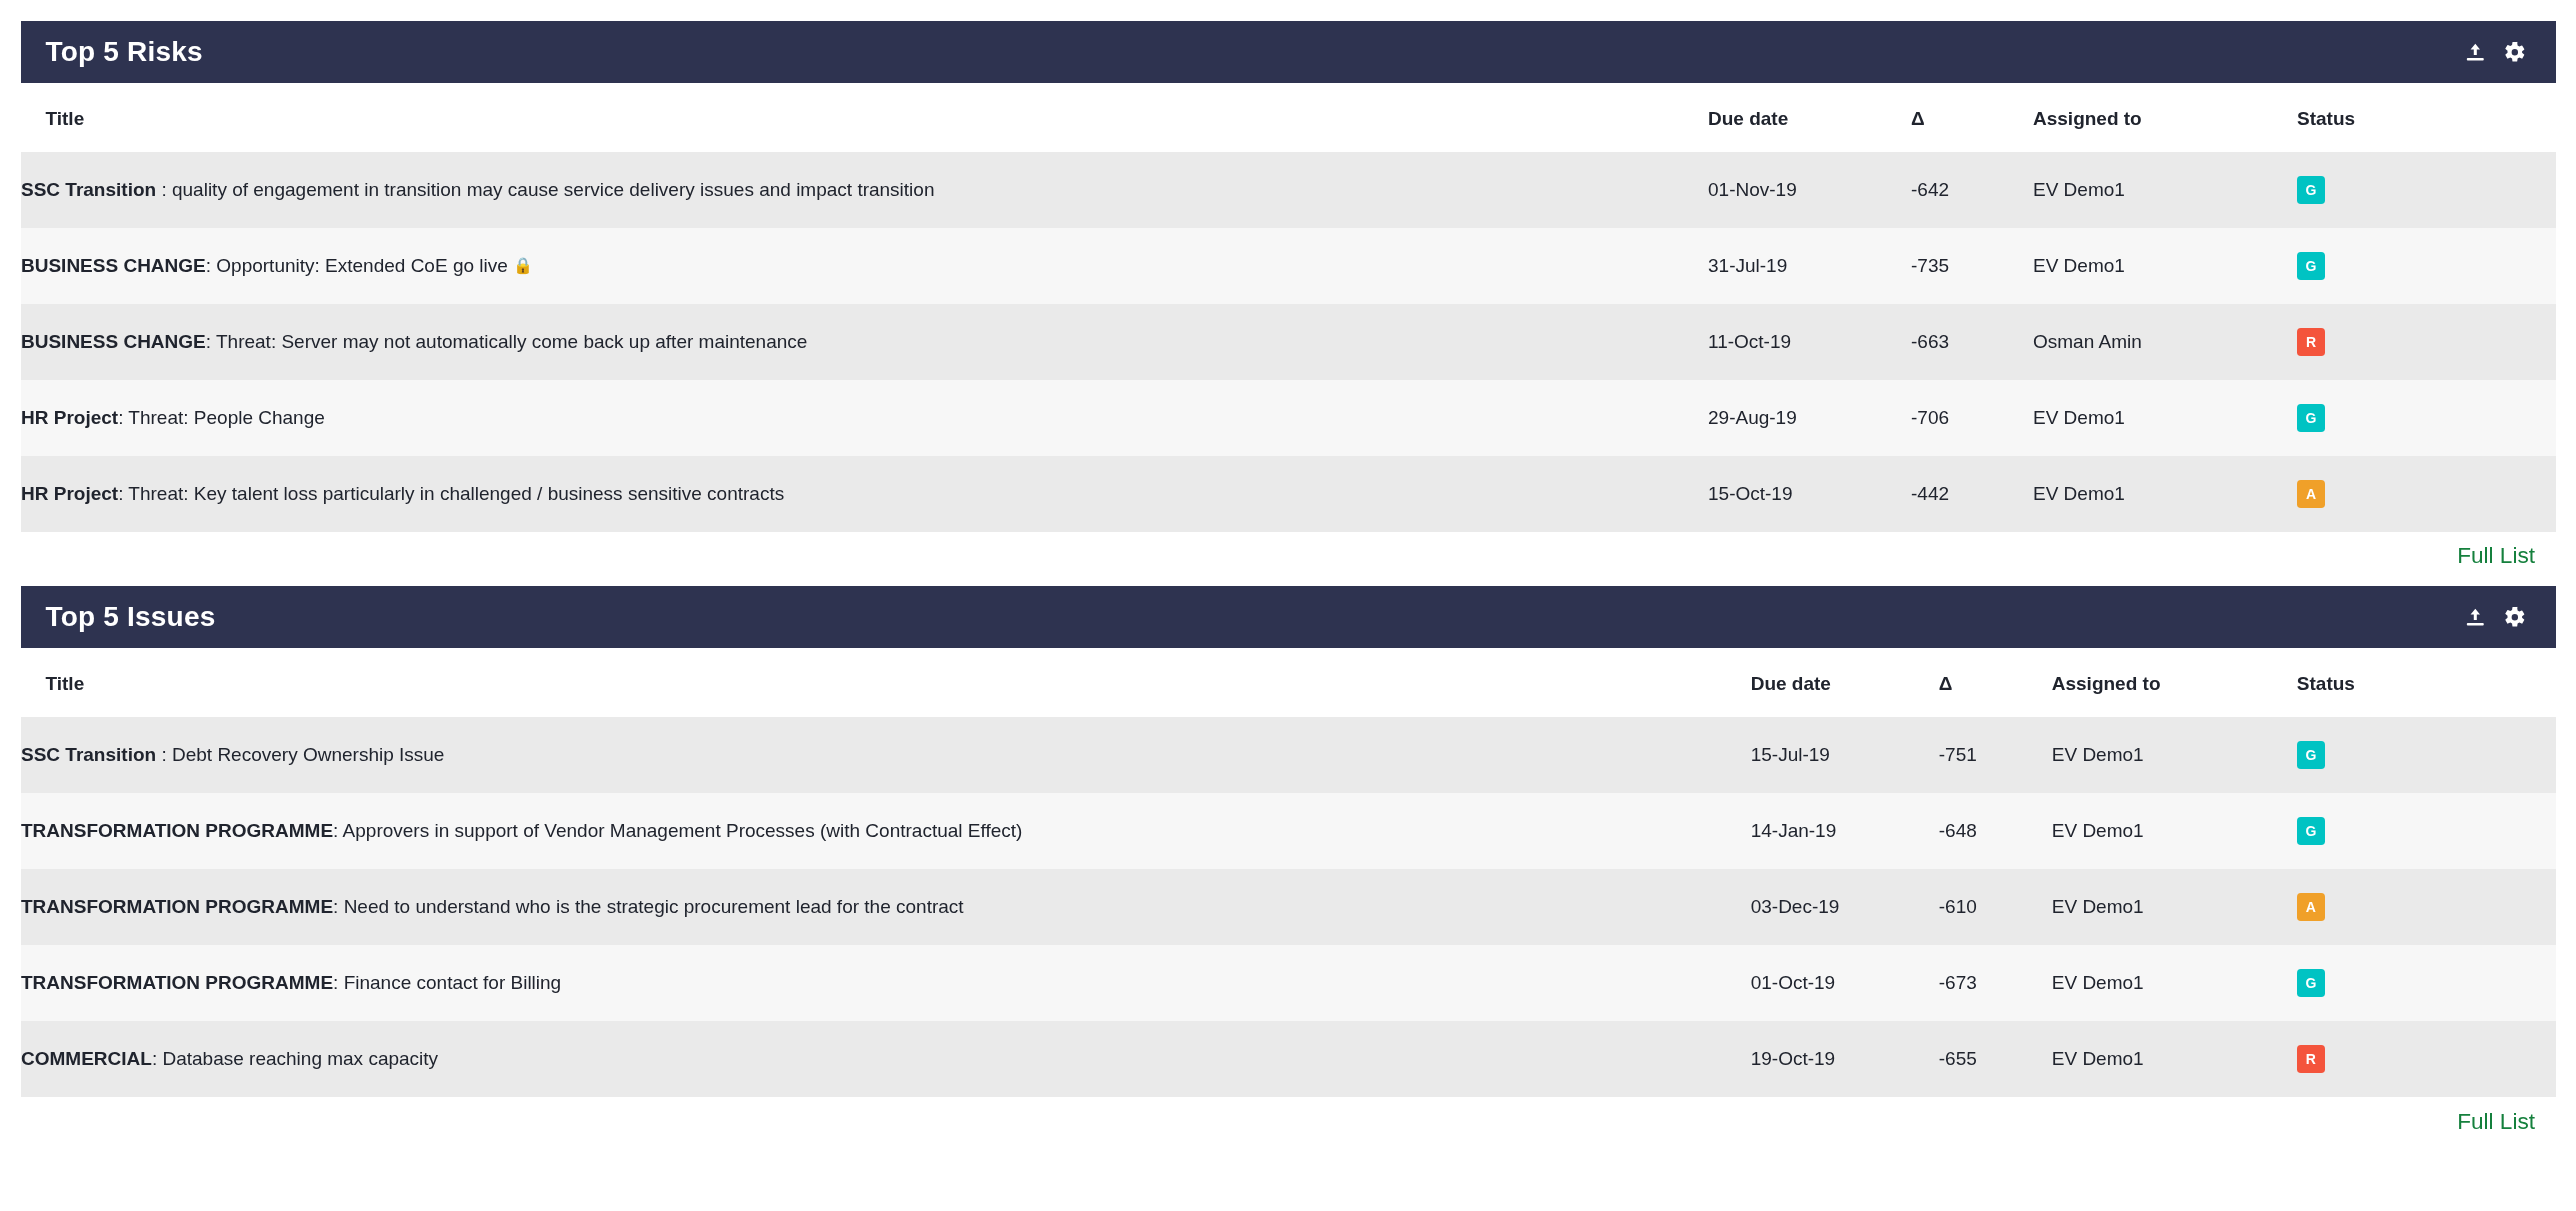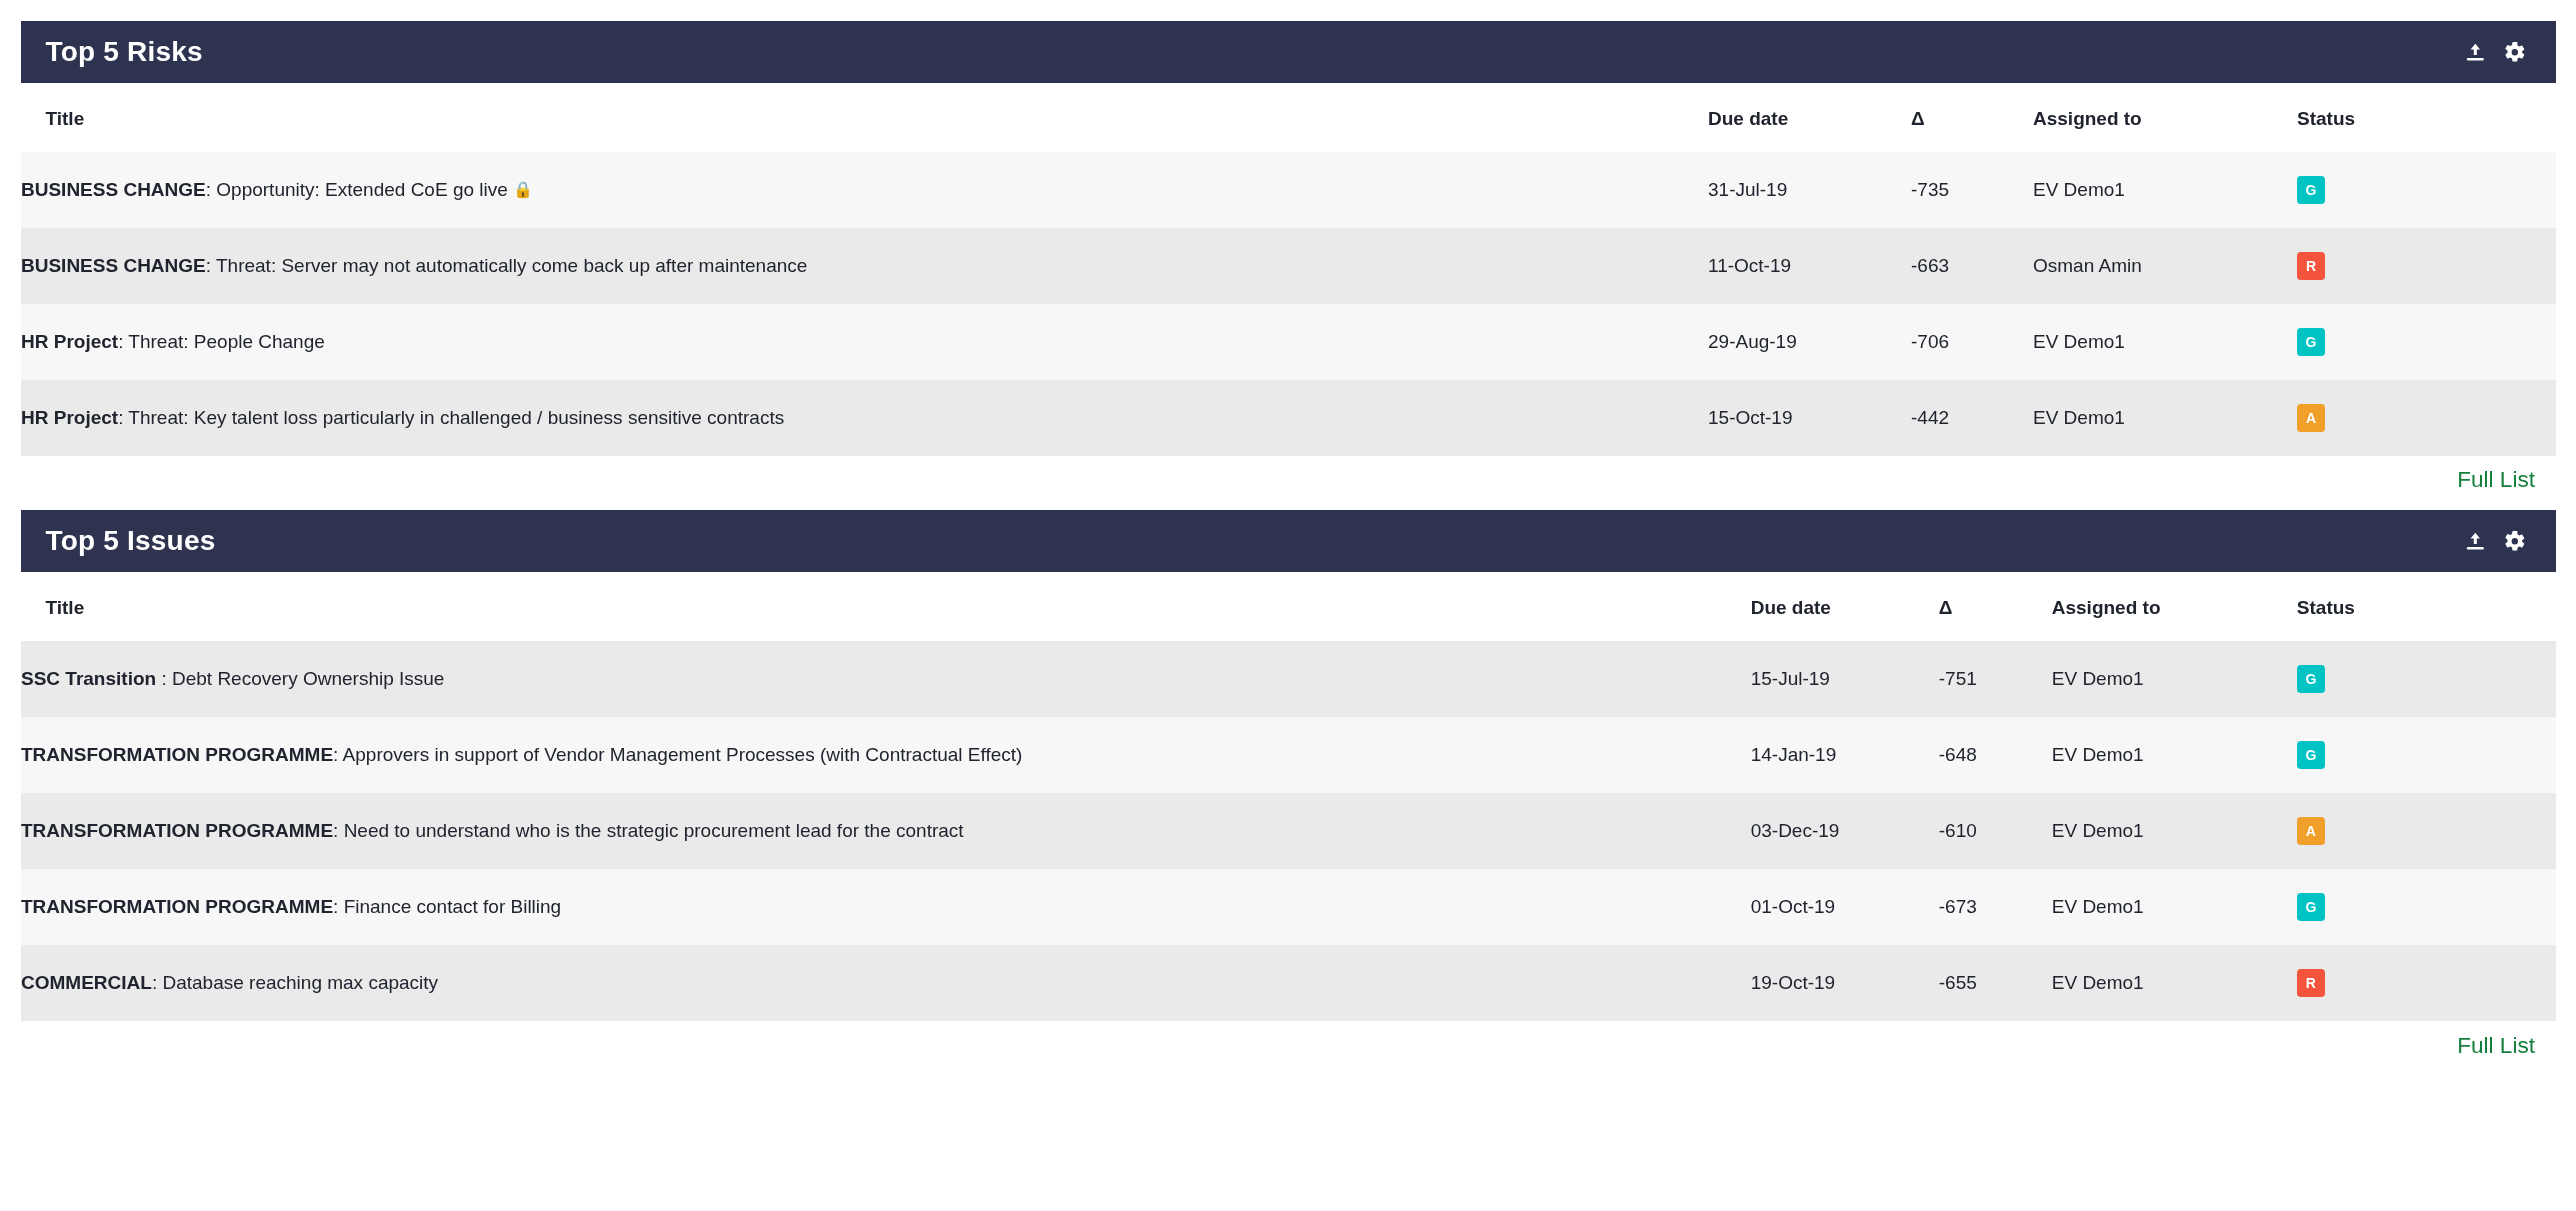--- a/index.html
+++ b/index.html
@@ -174,20 +174,31 @@
       <thead>
         <tr>
           <th class="col-title">Title</th>
           <th class="col-due">Due date</th>
           <th class="col-delta">Δ</th>
           <th class="col-assigned">Assigned to</th>
           <th class="col-status">Status</th>
         </tr>
       </thead>
       <tbody>
+        <tr class="odd">
+          <td class="cell-title">
+            <span class="prefix">SSC Transition</span><span> : quality of engagement in transition may cause service delivery issues and impact transition</span>
+          </td>
+          <td class="cell-due">01-Nov-19</td>
+          <td class="cell-delta">-642</td>
+          <td class="cell-assigned">EV Demo1</td>
+          <td>
+            <span class="status-badge status-G">G</span>
+          </td>
+        </tr>
         <tr class="even">
           <td class="cell-title">
             <span class="prefix">BUSINESS CHANGE</span><span>: Opportunity: Extended CoE go live</span><span class="lock-icon">🔒</span>
           </td>
           <td class="cell-due">31-Jul-19</td>
           <td class="cell-delta">-735</td>
           <td class="cell-assigned">EV Demo1</td>
           <td>
             <span class="status-badge status-G">G</span>
           </td>

